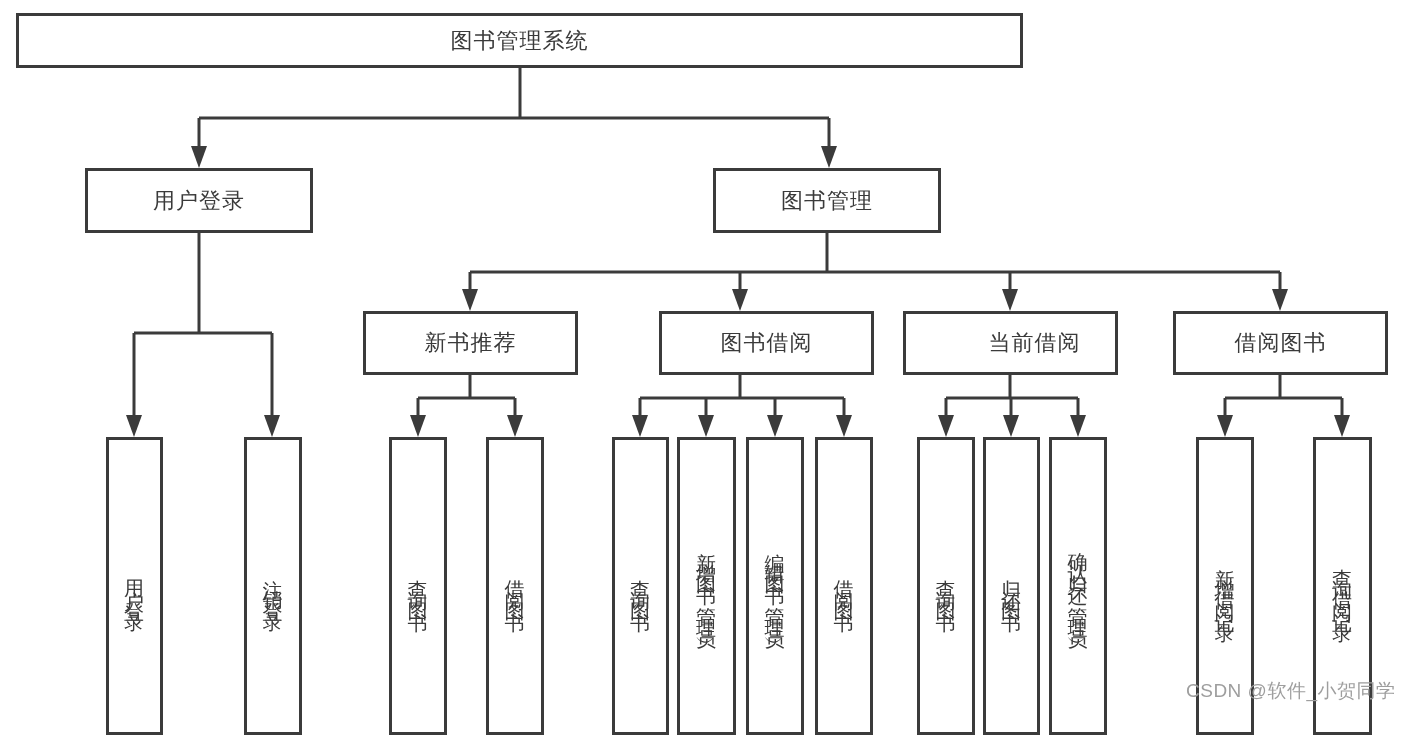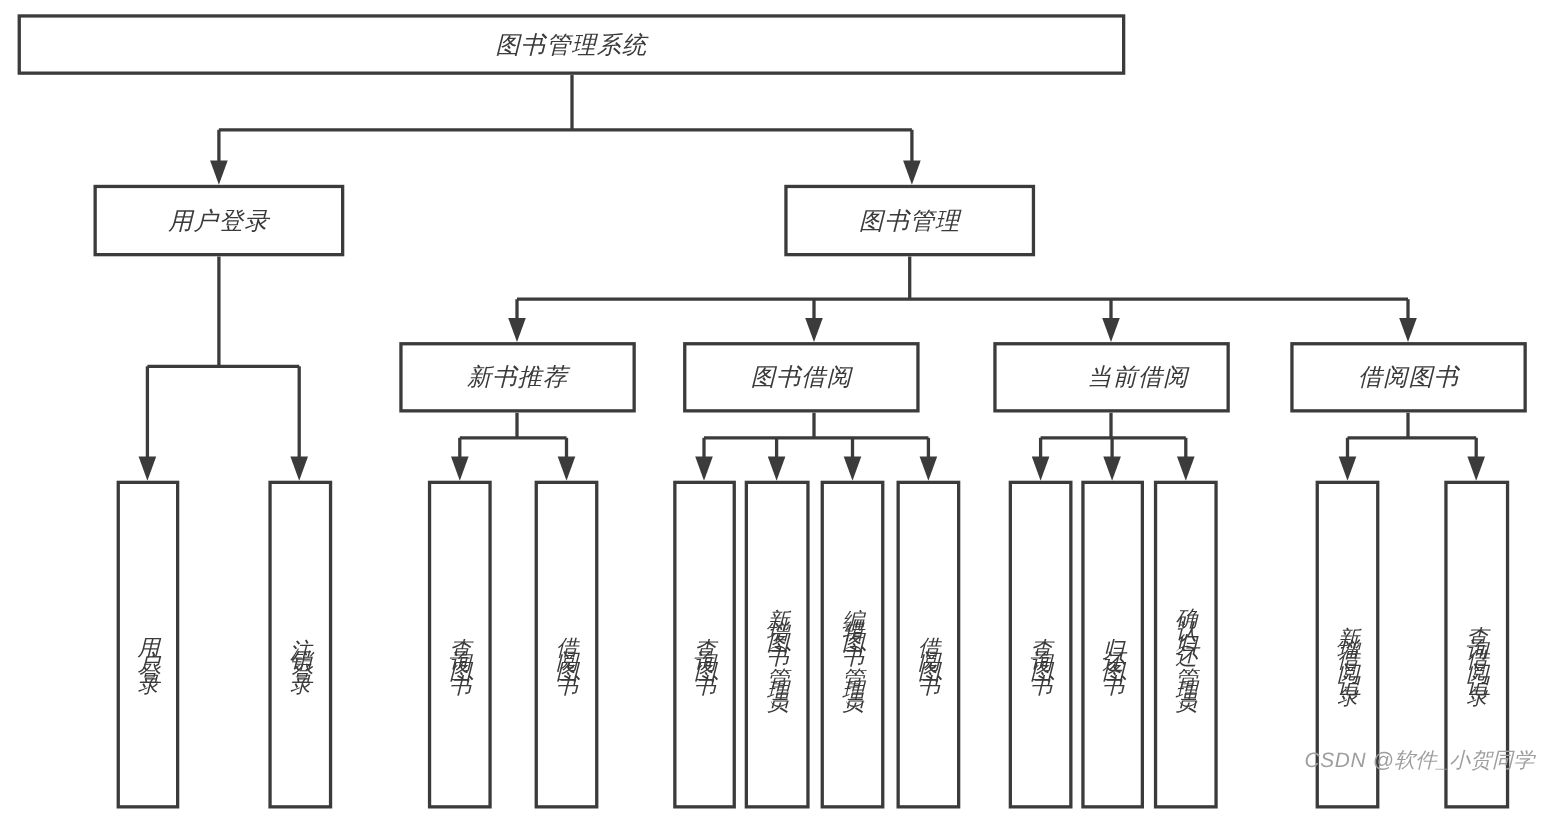--- a/index.html
+++ b/index.html
@@ -4,21 +4,21 @@
 <style>
   :root{
     --line:#3b3b3b;
     --text:#3a3a3a;
     --watermark:#9e9e9e;
     --bg:#ffffff;
   }
   *{margin:0;padding:0;box-sizing:border-box;}
   html,body{width:1405px;height:747px;background:var(--bg);overflow:hidden;}
   body{font-family:"Liberation Sans","DejaVu Sans",sans-serif;}
-  #canvas{position:relative;width:1405px;height:747px;background:var(--bg);font-style:italic;}
+  #canvas{position:relative;width:1405px;height:747px;background:var(--bg);}
   #wires{position:absolute;left:0;top:0;width:1405px;height:747px;}
   #wires path{stroke:var(--line);stroke-width:3;fill:none;}
   #wires polygon{fill:var(--line);stroke:none;}
   .hbox{
     position:absolute;
     border:3px solid var(--line);
     background:var(--bg);
     display:flex;align-items:center;justify-content:center;
     color:var(--text);
     font-size:22px;
@@ -120,21 +120,21 @@
       <polygon points="1334,415 1350,415 1342,437"></polygon>
     </g>
   </svg>
 
   <div class="hbox root" style="left:16px;top:13px;width:1007px;height:55px;">图书管理系统</div>
 
   <div class="hbox" style="left:85px;top:168px;width:228px;height:65px;">用户登录</div>
   <div class="hbox" style="left:363px;top:311px;width:215px;height:64px;">新书推荐</div>
 
   <div class="hbox" style="left:713px;top:168px;width:228px;height:65px;">图书管理</div>
-  <div class="hbox" style="left:621px;top:311px;width:215px;height:64px;">图书借阅</div>
+  <div class="hbox" style="left:659px;top:311px;width:215px;height:64px;">图书借阅</div>
   <div class="hbox" style="left:903px;top:311px;width:215px;height:64px;padding-left:48px;">当前借阅</div>
   <div class="hbox" style="left:1173px;top:311px;width:215px;height:64px;">借阅图书</div>
 
   <div class="vbox" style="left:106px;top:437px;width:57px;height:298px;">
     <span>用户登录</span>
     </div>
   <div class="vbox" style="left:244px;top:437px;width:58px;height:298px;">
     <span>注销登录</span>
     </div>
 

